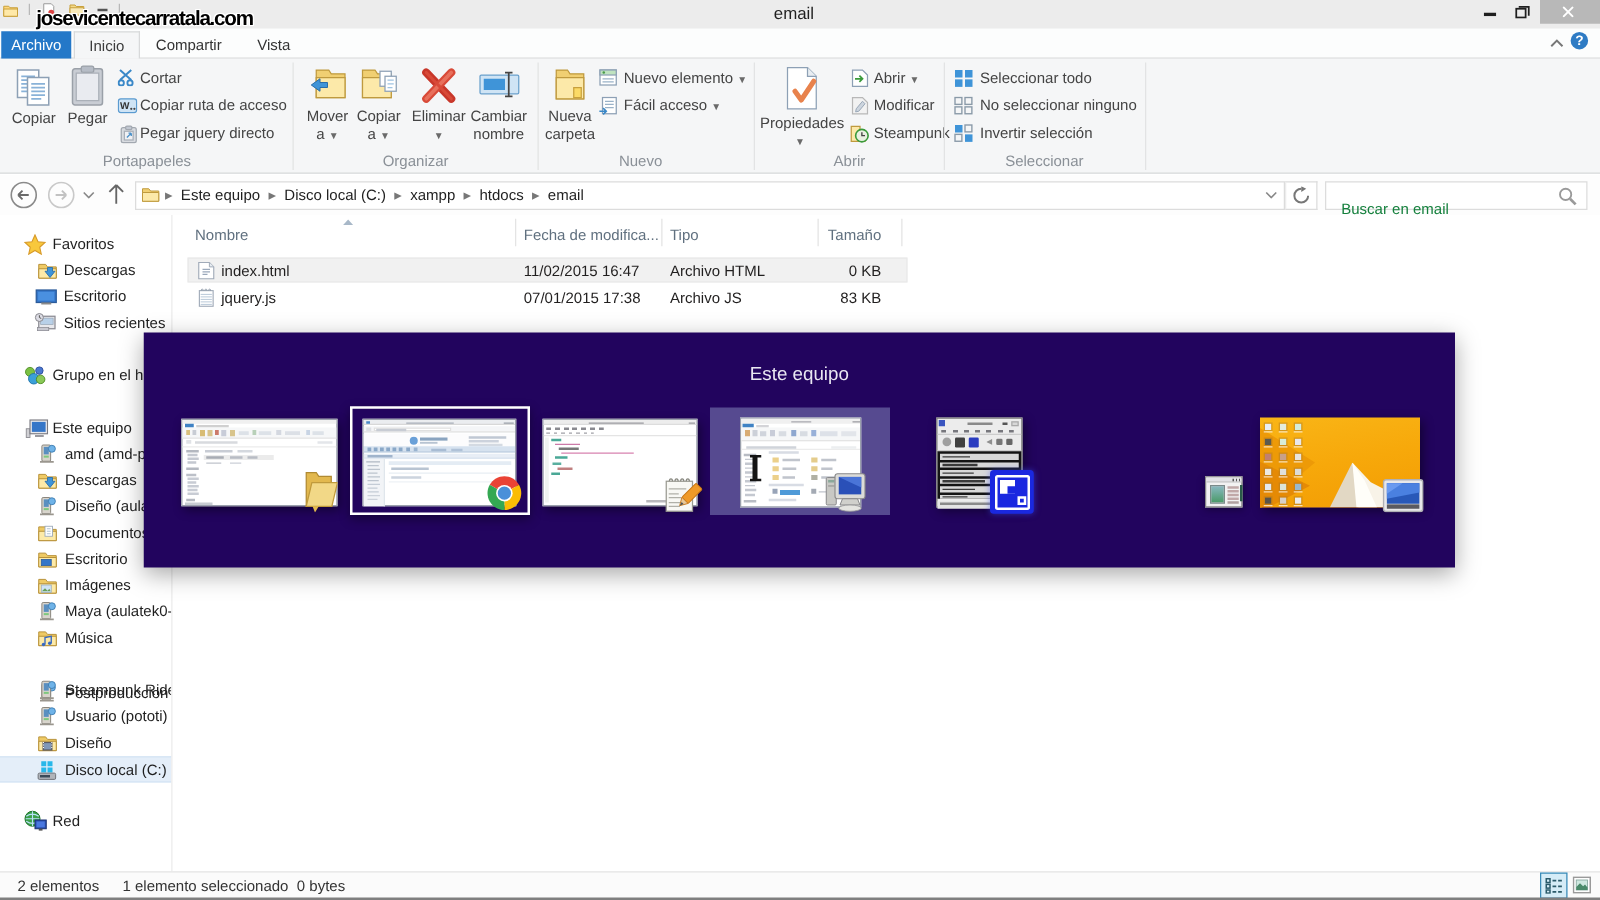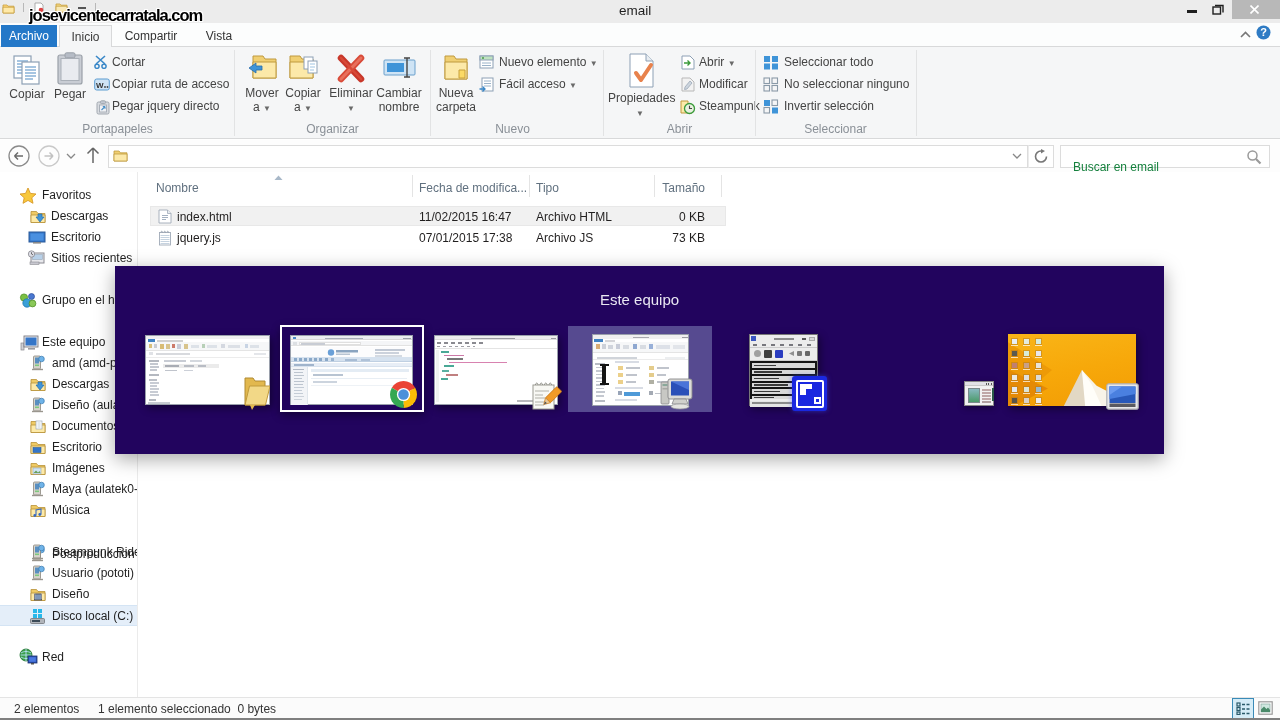--- a/index.html
+++ b/index.html
@@ -251,20 +251,23 @@
   <svg class="abs" style="left:86px;top:6px" width="14" height="19" viewBox="0 0 14 19">
       <path d="M7 2 L7 17 M7 2 L1.5 7.5 M7 2 L12.5 7.5" fill="none" stroke="#666" stroke-width="1.5"></path>
     </svg>
 
   <div class="abs" style="left:108px;top:5px;width:920px;height:23px;background:#fff;border:1px solid #dcdcdc"></div>
   <div class="abs" style="left:1028px;top:5px;width:26px;height:23px;background:#fff;border:1px solid #dcdcdc;border-left:1px solid #ececec"></div>
   <svg class="abs" style="left:113px;top:8px" width="15" height="15" viewBox="0 0 15 15">
     <path d="M1 3 L6 3 L7.5 4.8 L14 4.8 L14 13 L1 13 Z" fill="#f0cf72" stroke="#bf9a3e" stroke-width="0.8"></path>
     <path d="M1 6 L14 6 L14 13 L1 13 Z" fill="#fce9a9" stroke="#bf9a3e" stroke-width="0.8"></path>
   </svg>
+  <div class="abs" style="top:9px;left:132px;font-size:12px;color:#1f1f1f;white-space:nowrap">
+    <span style="color:#777">▸</span>&nbsp; Este equipo &nbsp;<span style="color:#777">▸</span>&nbsp; Disco local (C:) &nbsp;<span style="color:#777">▸</span>&nbsp; xampp &nbsp;<span style="color:#777">▸</span>&nbsp; htdocs &nbsp;<span style="color:#777">▸</span>&nbsp; email
+  </div>
   <svg class="abs" style="left:1012px;top:13px" width="10" height="6" viewBox="0 0 10 6">
       <path d="M1 1 L5 5 L9 1" fill="none" stroke="#888" stroke-width="1.3"></path>
     </svg>
   <svg class="abs" style="left:1034px;top:9px" width="15" height="15" viewBox="0 0 15 15">
     <path d="M12.5 7.5 A5.5 5.5 0 1 1 7 2" fill="none" stroke="#777" stroke-width="1.6"></path>
     <path d="M7 0 L11 2 L7 4.5 Z" fill="#777"></path>
   </svg>
 
   <div class="abs" style="left:1060px;top:5px;width:210px;height:23px;background:#fff;border:1px solid #dcdcdc"></div>
   <div class="abs" style="left:1073px;top:20px;font-size:12px;color:#15803d">Buscar en email</div>
@@ -487,21 +490,21 @@
 <div class="cell" style="left:536px;top:210px">Archivo HTML</div>
 <div class="cell" style="left:659px;top:210px;width:46px;text-align:right">0 KB</div>
 <svg class="abs" style="left:158px;top:230px" width="14" height="16" viewBox="0 0 14 16">
   <rect x="1.5" y="2.5" width="11" height="12.5" fill="#fff" stroke="#a0aab8" stroke-width="0.9"></rect>
   <path d="M2.5 5.5h9M2.5 7.5h9M2.5 9.5h9M2.5 11.5h9M2.5 13.5h9" stroke="#b8c8d8" stroke-width="0.8"></path>
   <path d="M3 2.5 C3 0.8 4.5 0.8 4.5 2.5 M6 2.5 C6 0.8 7.5 0.8 7.5 2.5 M9 2.5 C9 0.8 10.5 0.8 10.5 2.5" fill="none" stroke="#8a96a4" stroke-width="0.8"></path>
 </svg>
 <div class="cell" style="left:177px;top:231px">jquery.js</div>
 <div class="cell" style="left:419px;top:231px">07/01/2015 17:38</div>
 <div class="cell" style="left:536px;top:231px">Archivo JS</div>
-<div class="cell" style="left:659px;top:231px;width:46px;text-align:right">73 KB</div>
+<div class="cell" style="left:659px;top:231px;width:46px;text-align:right">83 KB</div>
 <div class="abs" id="statusbar">
   <div class="abs" style="left:14px;top:4px;font-size:12px;color:#333">2 elementos</div>
   <div class="abs" style="left:98px;top:4px;font-size:12px;color:#333">1 elemento seleccionado&nbsp;&nbsp;0 bytes</div>
   <div class="abs" style="left:1232px;top:0px;width:22px;height:21px;background:#d5ecf7;border:1px solid #3a8bb8"></div>
   <svg class="abs" style="left:1236px;top:4px" width="14" height="13" viewBox="0 0 14 13">
     <g fill="none" stroke="#2a5a6a" stroke-width="1.2">
         <rect x="1" y="1" width="3" height="3"></rect>
         <rect x="1" y="5.5" width="3" height="3"></rect>
         <rect x="1" y="10" width="3" height="2.5"></rect>
       </g>

